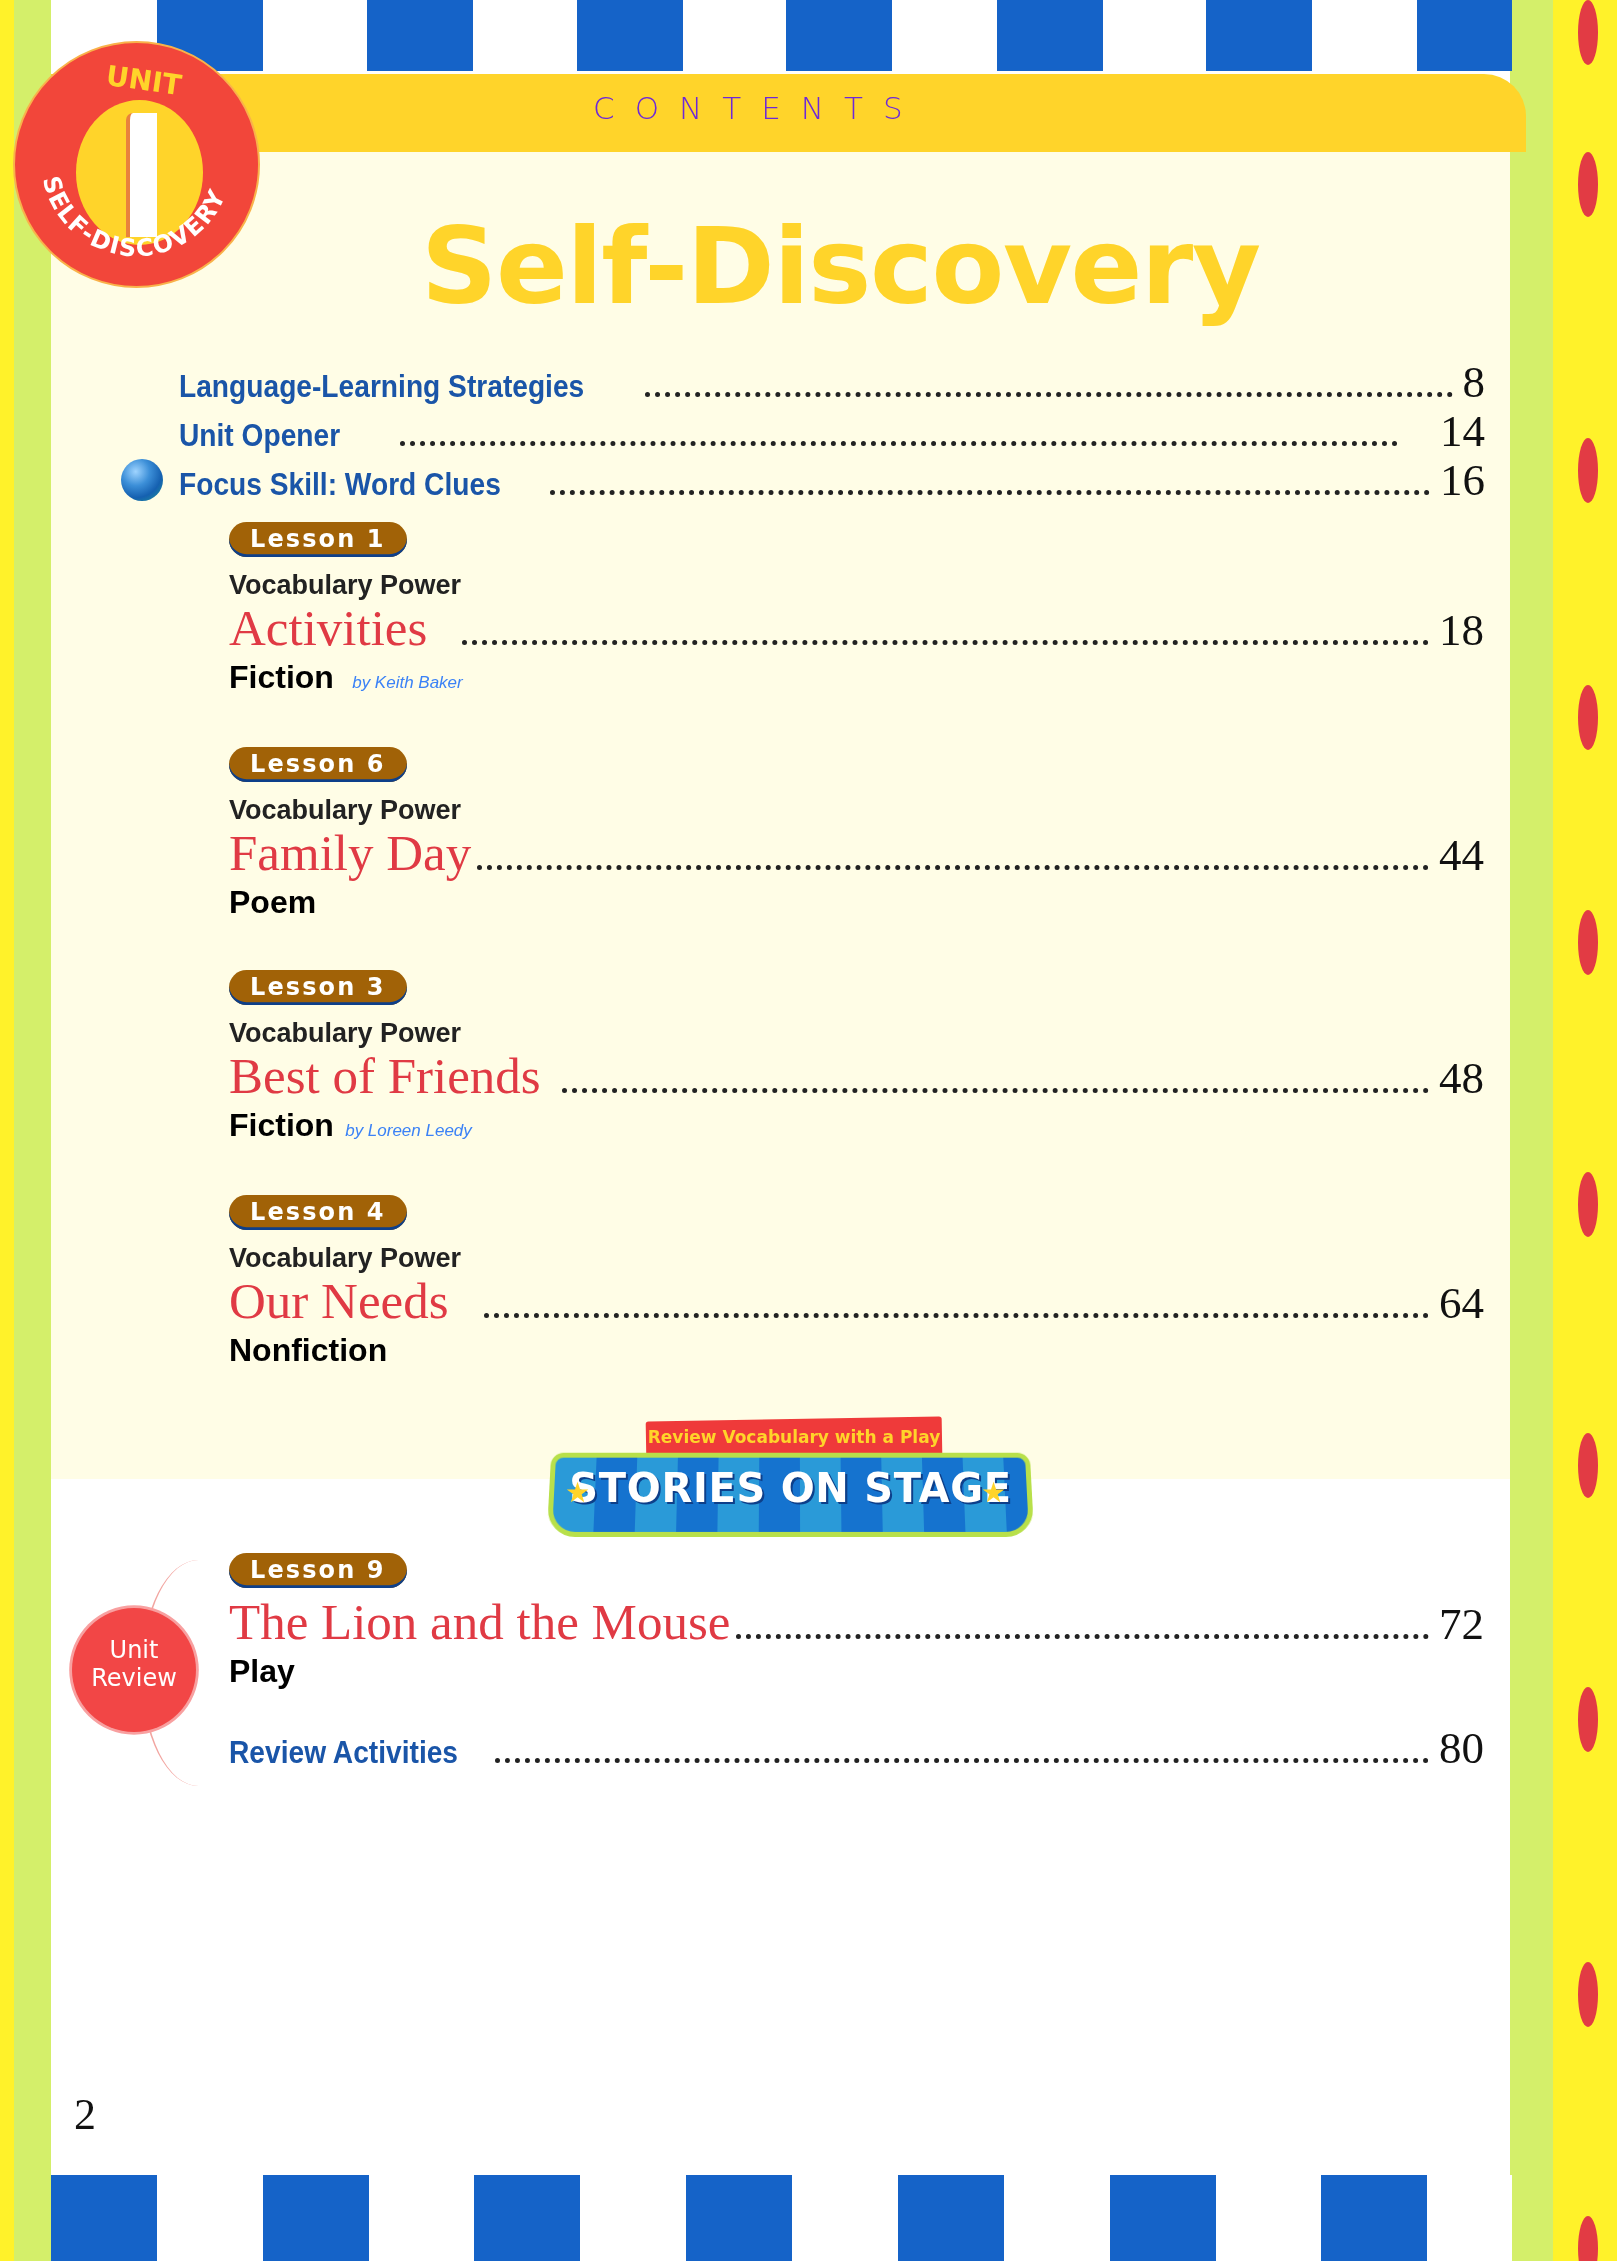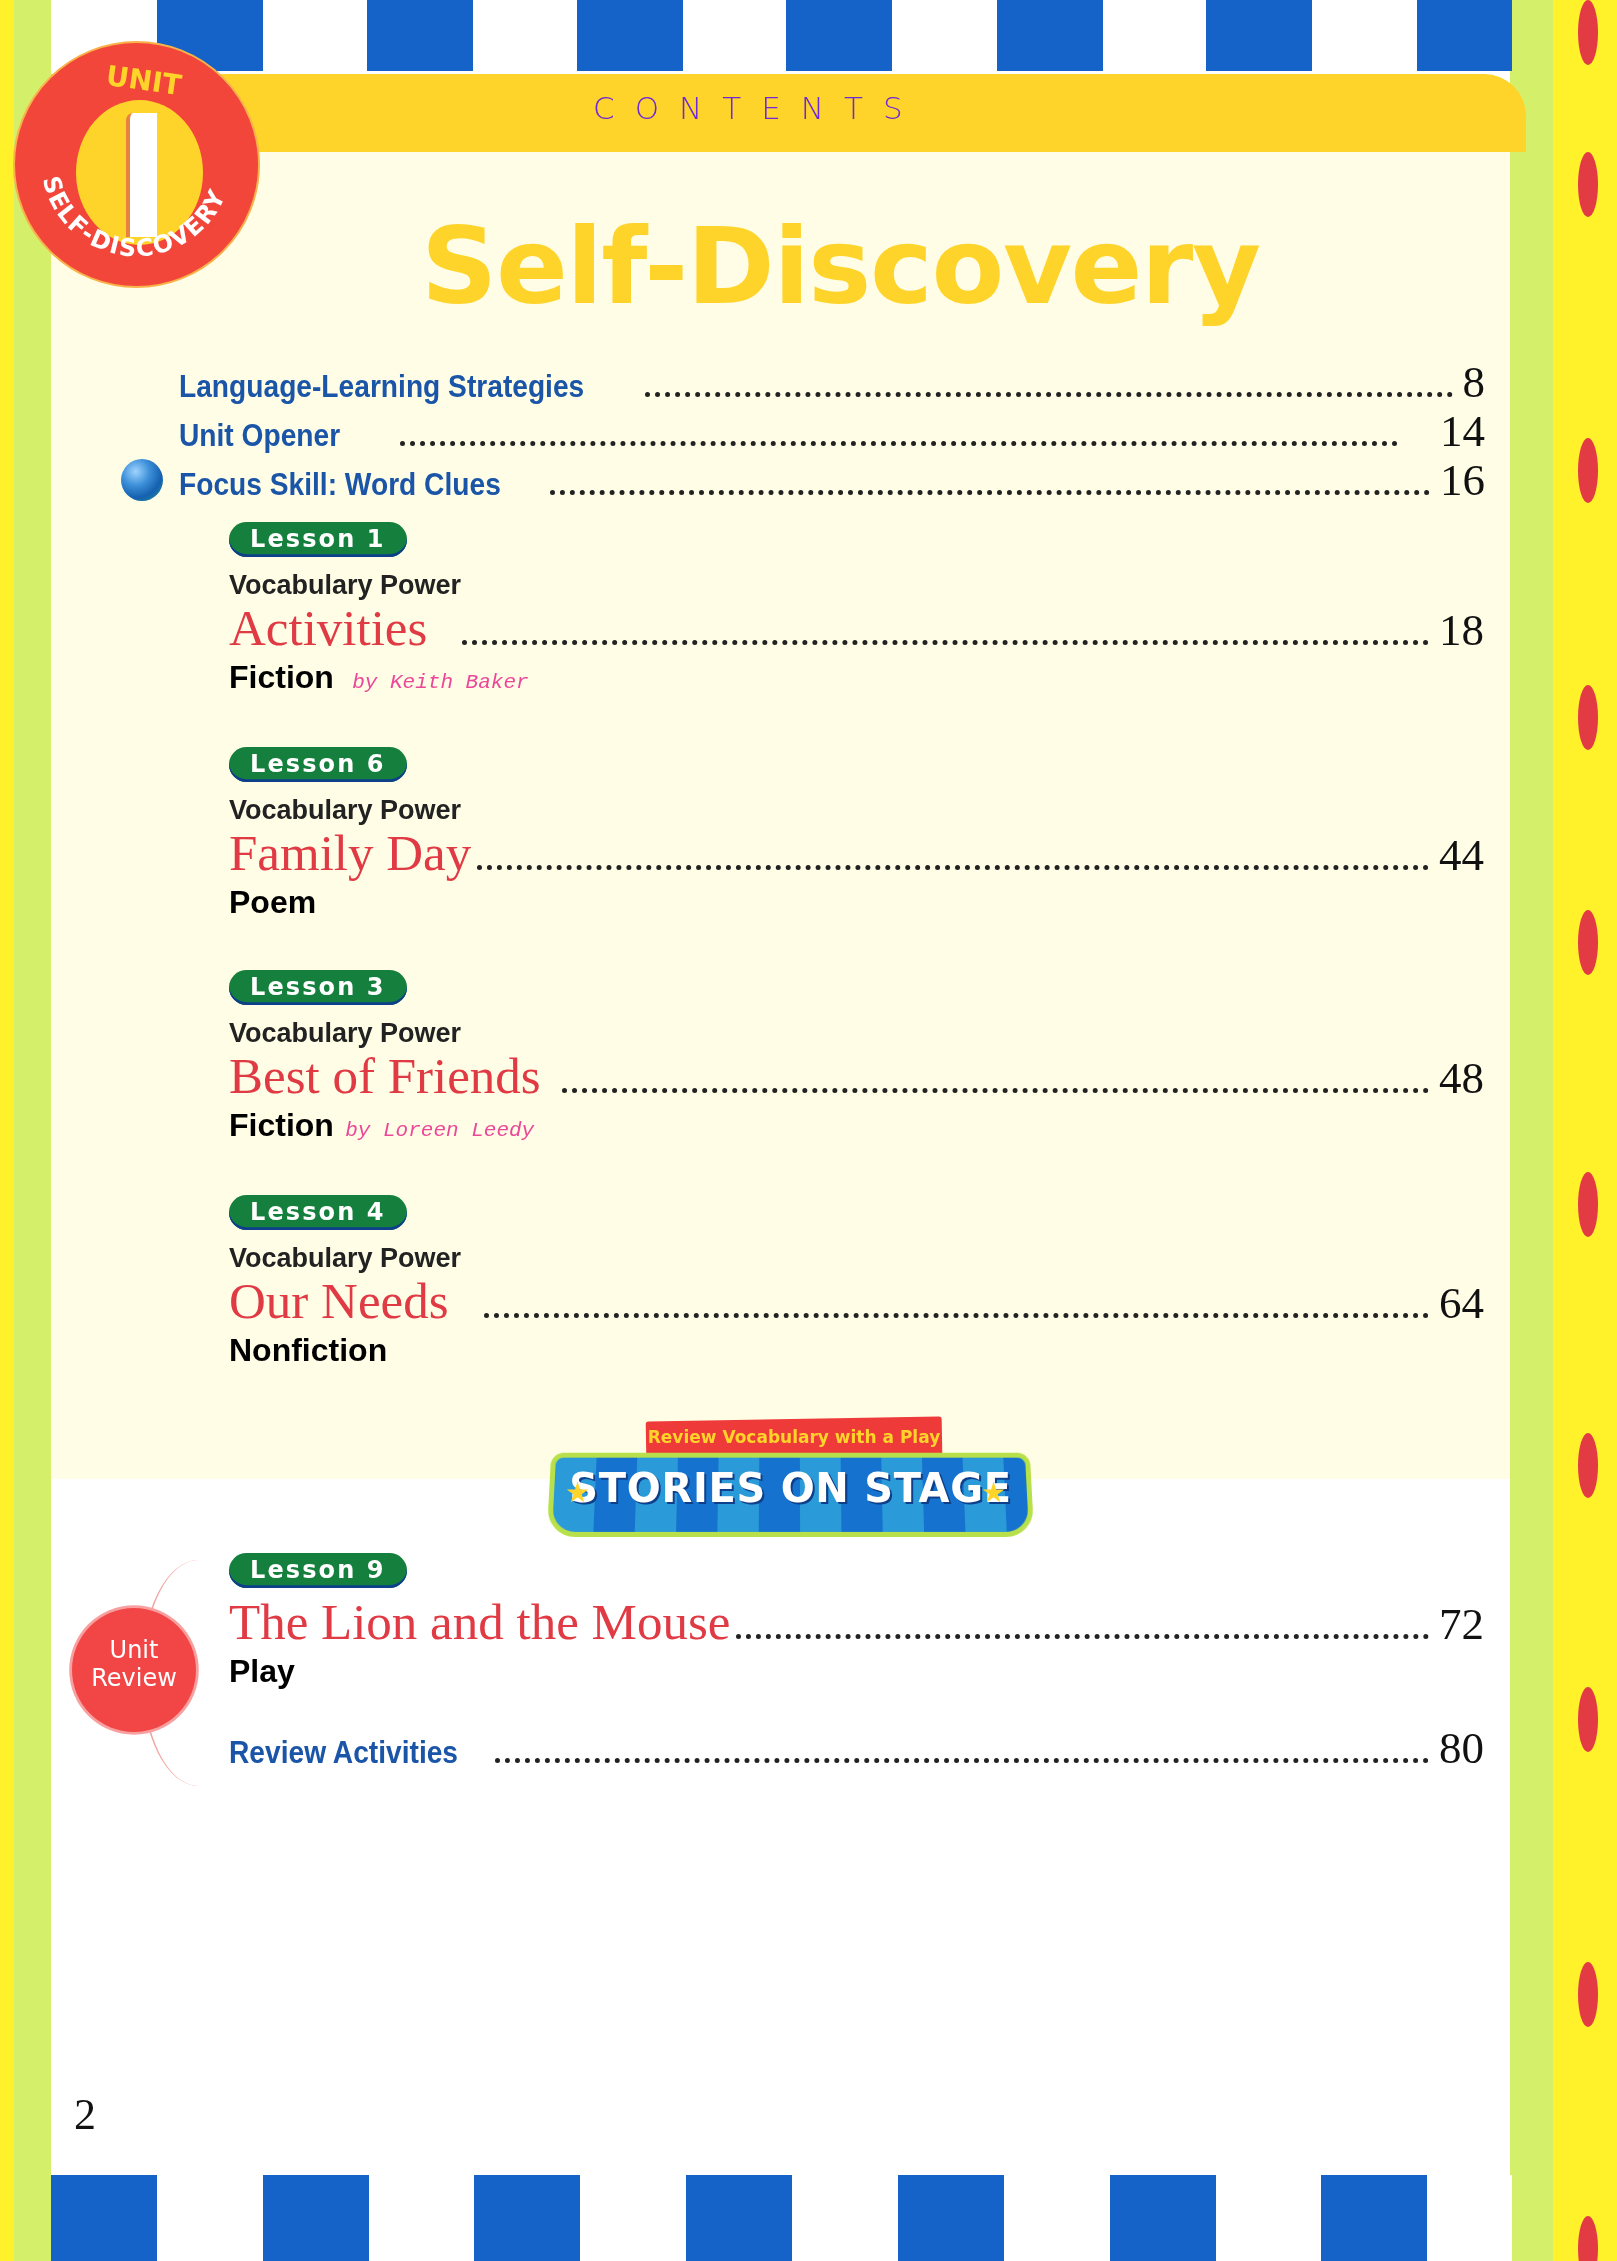--- a/index.html
+++ b/index.html
@@ -31,27 +31,27 @@
   
   #page-title{left:421px;top:205px;font-size:106px;font-weight:bold;color:#ffd42a;letter-spacing:-1.4px;}
   
   .toc-row{left:179px;width:1306px;display:flex;align-items:baseline;}
   .toc-label{font-family:"Liberation Sans",sans-serif;font-weight:bold;color:#1a55a8;font-size:32px;white-space:nowrap;transform:scaleX(0.88);transform-origin:left;}
   .leader{flex:1;border-bottom:5px dotted #222;margin:0 10px 7px 5.6px;height:0;}
   .page-num{font-family:"Liberation Serif",serif;font-size:45px;color:#111;white-space:nowrap;}
   #globe-icon{left:121px;top:459px;width:42px;height:42px;border-radius:50%;background:radial-gradient(circle at 35% 30%,#9fd4ff 0%,#3c8fd8 35%,#1560b0 65%,#1f9b93 100%);}
   
   .lesson{left:229px;width:1255px;}
-  .pill{display:inline-block;background:#15803d;color:#ffffff;font-family:"DejaVu Sans",sans-serif;font-weight:bold;font-size:24px;letter-spacing:2.1px;padding:2.8px 21px 4.2px 21px;border-radius:20px;box-shadow:inset 0 -2.8px 0 #0d3f8a;}
+  .pill{display:inline-block;background:#a16207;color:#ffffff;font-family:"DejaVu Sans",sans-serif;font-weight:bold;font-size:24px;letter-spacing:2.1px;padding:2.8px 21px 4.2px 21px;border-radius:20px;box-shadow:inset 0 -2.8px 0 #0d3f8a;}
   .vocab{font-family:"Liberation Sans",sans-serif;font-weight:bold;font-size:27px;color:#222;margin-top:12.7px;line-height:30px;}
   .story-row{display:flex;align-items:baseline;margin-top:1.4px;}
   .story-title{font-family:"Liberation Serif",serif;font-size:51px;color:#e03a44;white-space:nowrap;line-height:55px;}
   .genre-row{margin-top:2.8px;white-space:nowrap;}
   .genre{font-family:"Liberation Sans",sans-serif;font-weight:bold;font-size:32px;color:#000000;}
-  .author{font-family:Liberation Mono, monospace;font-style:italic;font-size:21px;color:#ec4899;margin-left:18.3px;}
+  .author{font-family:Liberation Sans, sans-serif;font-style:italic;font-size:17px;color:#3b82f6;margin-left:18.3px;}
   #sos-ribbon{left:646px;top:1419px;width:296px;height:40px;background:#ef3a3a;transform:rotate(-1deg);border-radius:2.8px;}
   #sos-ribbon-text{left:646px;top:1427px;width:296px;text-align:center;font-size:17px;font-weight:bold;color:#ffd42a;}
   #sos-board{left:549px;top:1452px;width:483px;height:85px;background:repeating-linear-gradient(90deg,#2a9ad8 0 41px,#1573cf 41px 82px);border:5px solid #b8e04a;border-radius:12.7px 12.7px 28px 28px;box-sizing:border-box;transform:perspective(635px) rotateX(8deg);}
   #sos-text{left:549px;top:1465px;width:483px;text-align:center;font-size:40px;font-weight:bold;color:#ffffff;text-shadow:2.1px 2.1px 0 #0d3f8a;letter-spacing:0.7px;}
   .star{font-size:28px;color:#ffd42a;}
   #star-left{left:565px;top:1476px;}
   #star-right{left:981px;top:1476px;}
   
   #unit-review{left:72px;top:1608px;width:124px;height:124px;border-radius:50%;background:#f24646;box-shadow:0 0 0 2.8px #f8a0a0;}
   #unit-review-text{left:72px;top:1636px;width:124px;text-align:center;font-family:"DejaVu Sans",sans-serif;font-size:24px;line-height:28px;color:#ffffff;}

